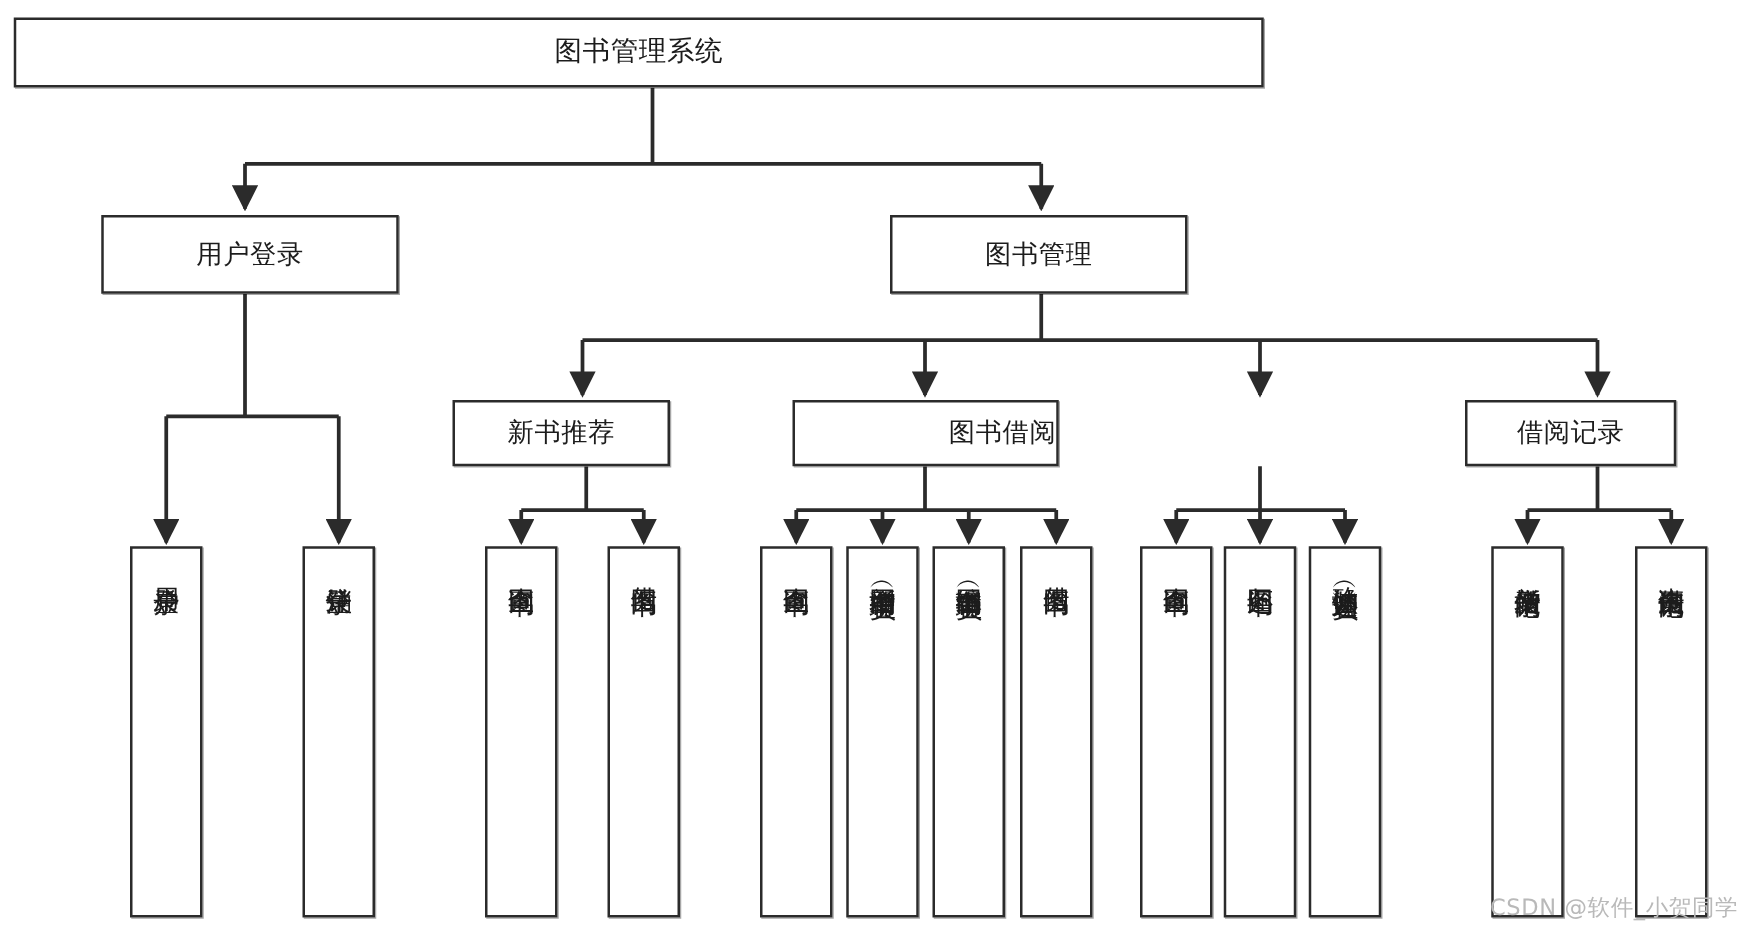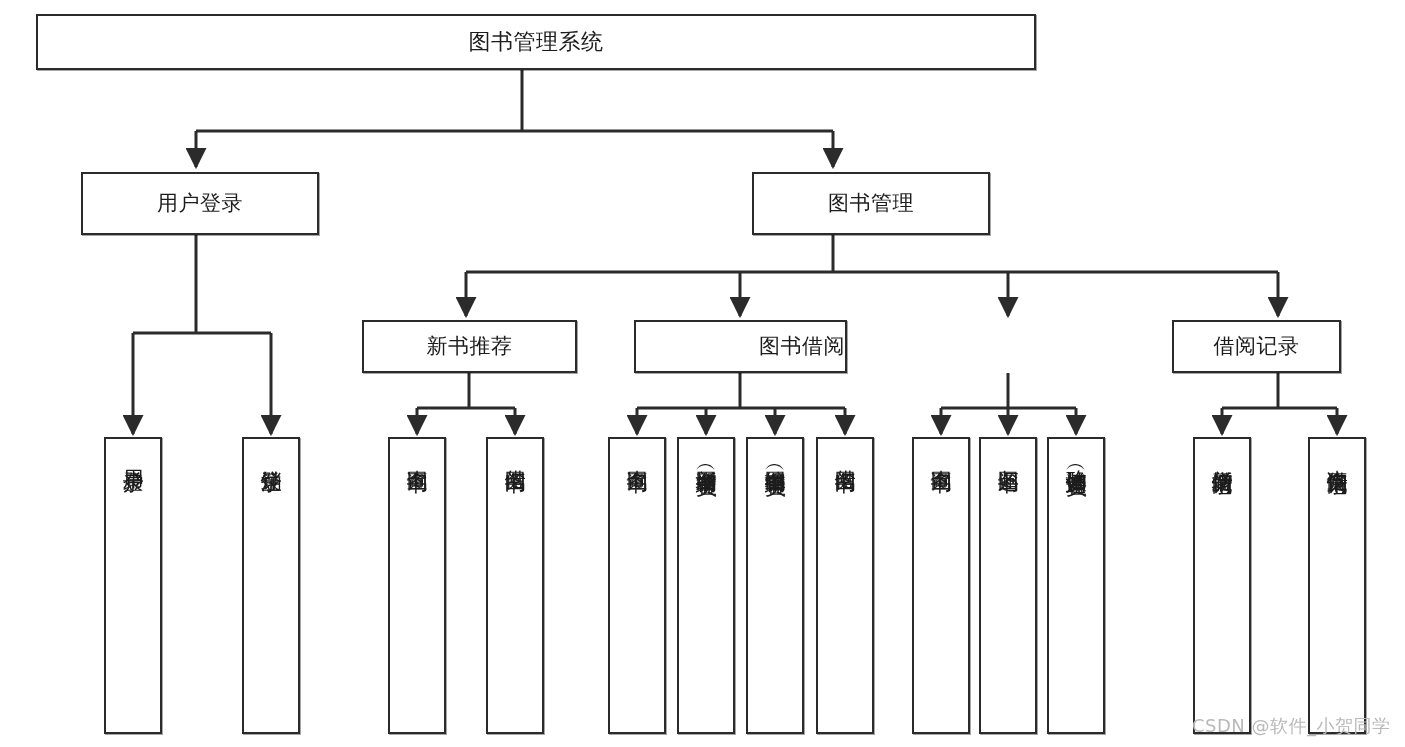--- a/index.html
+++ b/index.html
@@ -120,32 +120,32 @@
       <path d="M 1008 408 L 1008 434" marker-end="url(#arrow)"></path>
       <path d="M 1076 408 L 1076 434" marker-end="url(#arrow)"></path>
 
       <path d="M 1278 373 L 1278 408"></path>
       <path d="M 1222 408 L 1337 408"></path>
       <path d="M 1222 408 L 1222 434" marker-end="url(#arrow)"></path>
       <path d="M 1337 408 L 1337 434" marker-end="url(#arrow)"></path>
     </g>
   </svg>
 
-  <div class="node root horiz" style="left:36px; top:14px; width:1000px; height:56px;">
+  <div class="node root horiz" style="left:11px; top:14px; width:1000px; height:56px;">
     <span class="node-label">图书管理系统</span>
   </div>
 
   <div class="node horiz" style="left:81px; top:172px; width:238px; height:63px;">
     <span class="node-label">用户登录</span>
   </div>
-  <div class="node horiz" style="left:712px; top:172px; width:238px; height:63px;margin-left:40px;">
+  <div class="node horiz" style="left:712px; top:172px; width:238px; height:63px;">
     <span class="node-label">图书管理</span>
   </div>
 
-  <div class="node horiz" style="left:362px; top:320px; width:215px; height:53px;">
+  <div class="node horiz" style="left:362px; top:320px; width:174px; height:53px;">
     <span class="node-label">新书推荐</span>
   </div>
   <div class="node horiz" style="left:634px; top:320px; width:213px; height:53px;justify-content:flex-end;">
     <span class="node-label">图书借阅</span>
   </div>
   <div class="node horiz" style="left:1172px; top:320px; width:169px; height:53px;">
     <span class="node-label">借阅记录</span>
   </div>
 
   <div class="node vert" style="left:104px; top:437px; width:58px; height:297px;">

